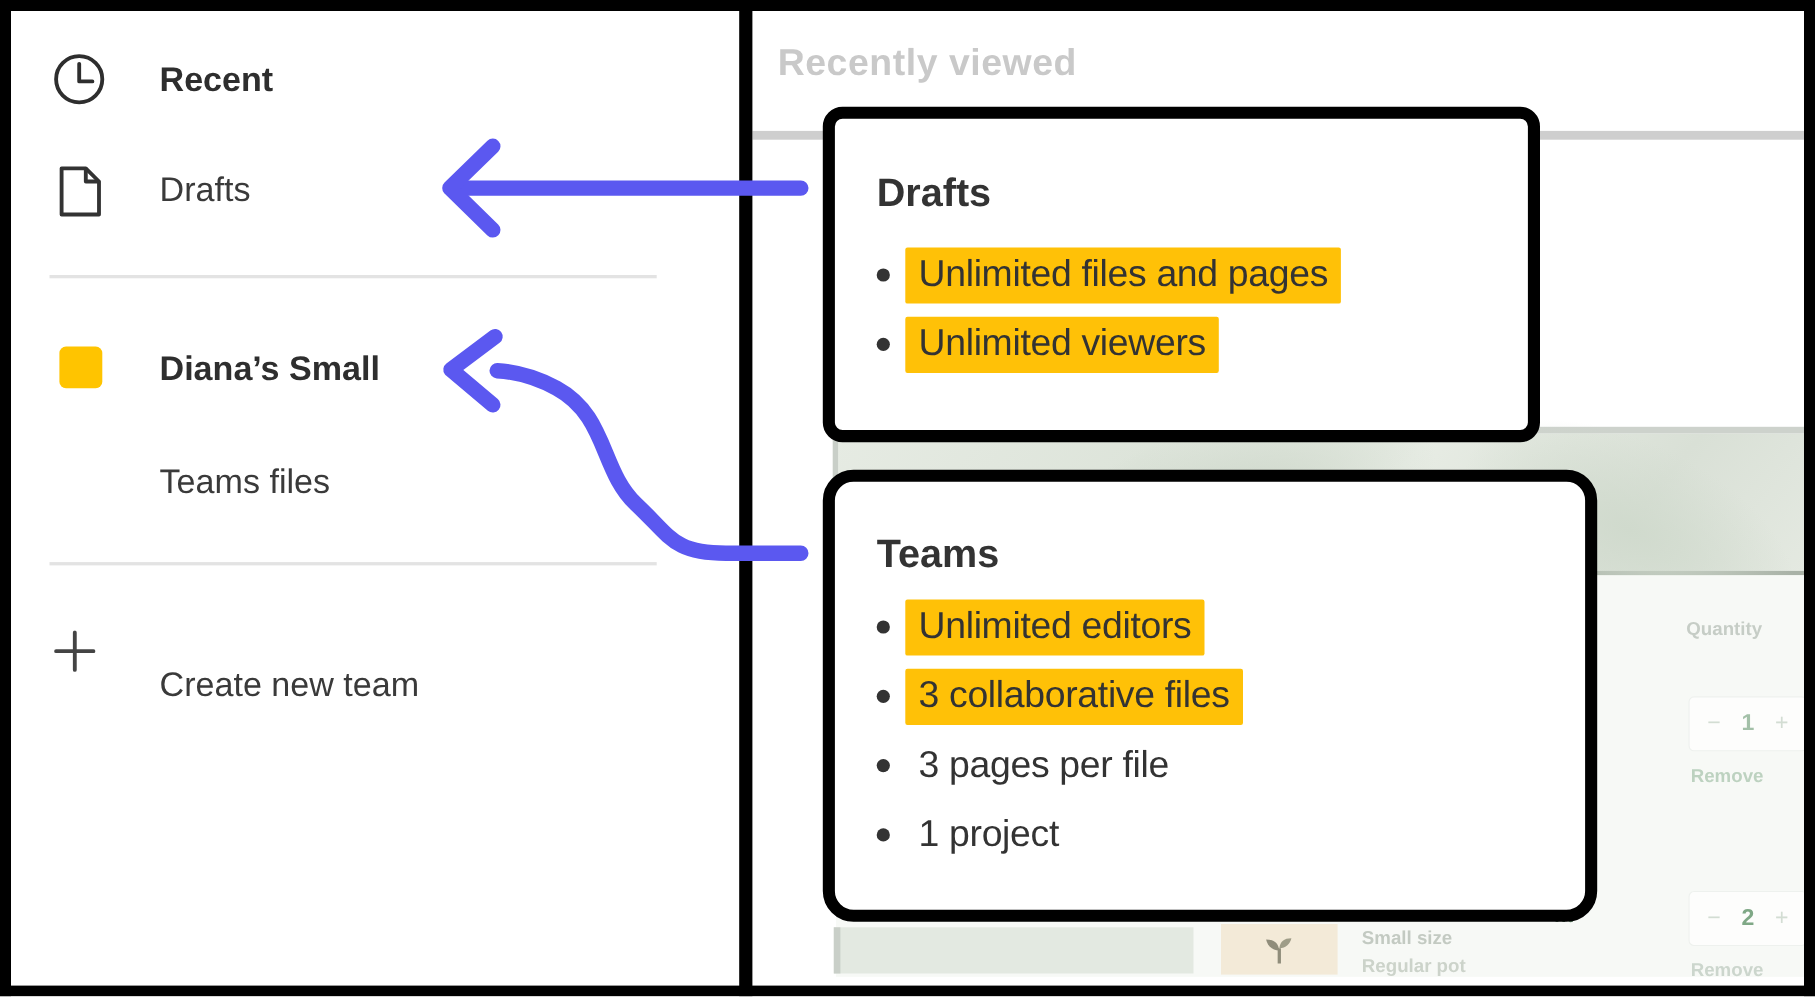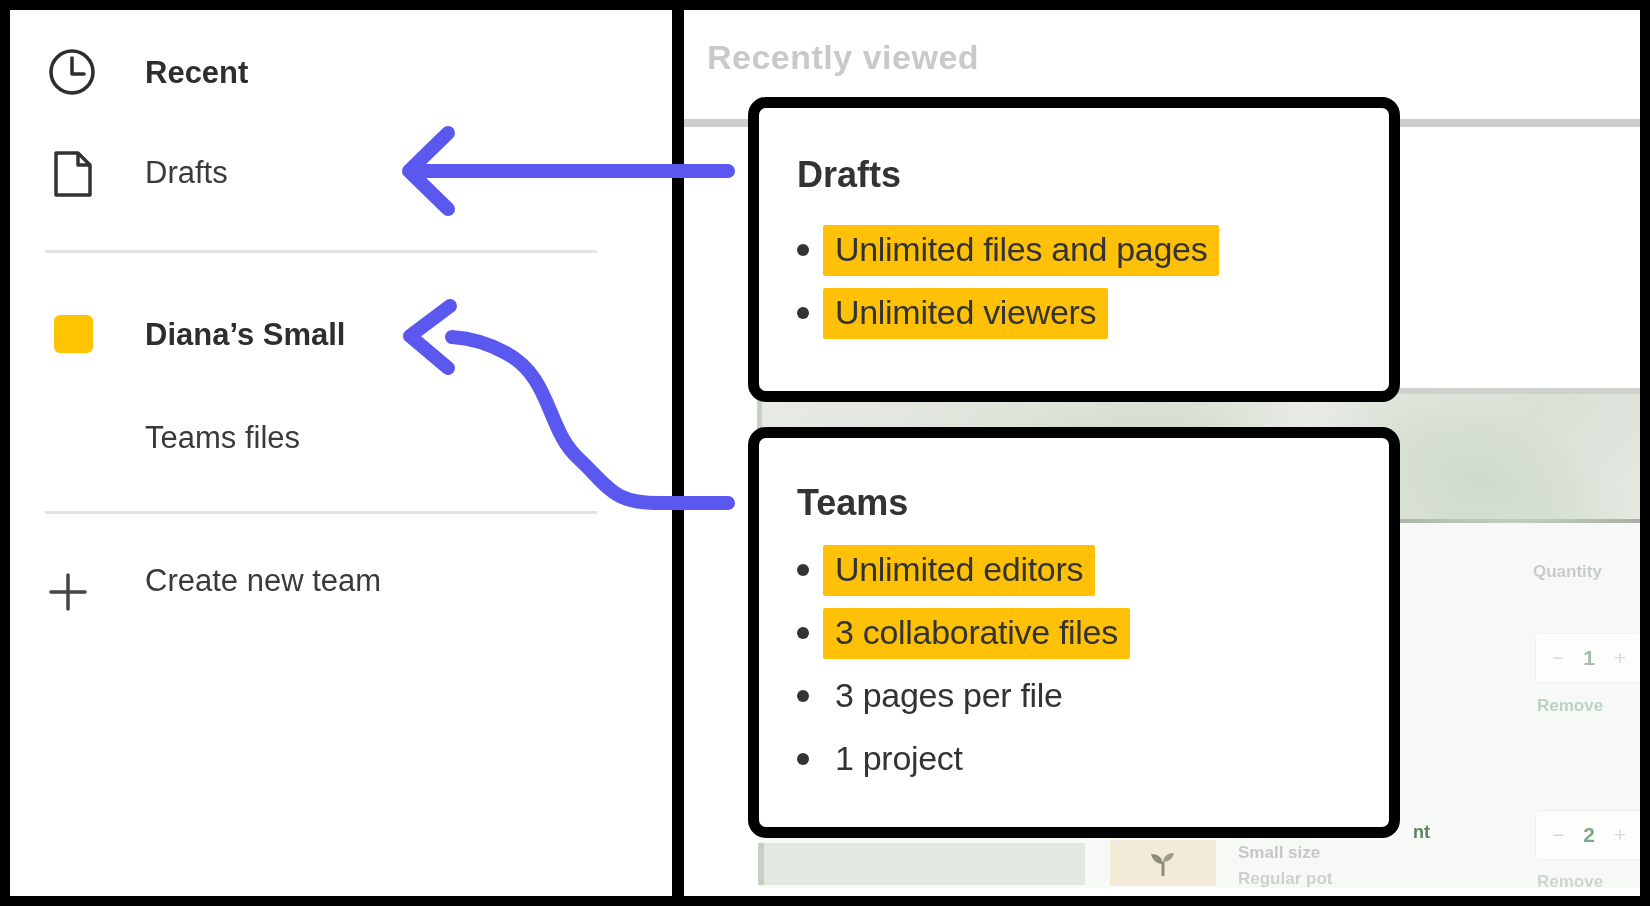--- a/index.html
+++ b/index.html
@@ -39,21 +39,21 @@
   .remove-link2{position:absolute;left:1537px;top:872px;font-size:17px;font-weight:700;color:#ccd6cd;z-index:2;}
   .product-name{position:absolute;top:810px;right:220px;font-size:18px;font-weight:700;color:#5f8266;z-index:2;white-space:nowrap;margin-top:12px;}
   .row-strip{position:absolute;left:758px;top:843px;width:327px;height:42px;background:#e3e9e1;border-left:6px solid #c9cfc8;box-sizing:border-box;z-index:2;}
   .thumb{position:absolute;left:1110px;top:840px;width:106px;height:46px;background:#f3ead8;z-index:2;display:flex;align-items:center;justify-content:center;}
   .size-label{position:absolute;left:1238px;top:843px;font-size:17px;font-weight:700;color:#c3cac2;z-index:2;text-align:right;}
   .pot-label{position:absolute;left:1238px;top:869px;font-size:17px;font-weight:700;color:#ccd3ca;z-index:2;}
 
   
   .callout{position:absolute;background:#fff;border:11px solid #000;border-radius:18px;box-sizing:border-box;z-index:10;}
   .box-drafts{left:748px;top:97px;width:652px;height:305px;}
-  .box-teams{left:748px;top:427px;width:652px;height:411px;}
+  .box-teams{left:748px;top:427px;width:704px;height:411px;border-radius:28px;}
   .box-title{position:absolute;left:38px;font-size:36px;font-weight:700;color:#333;}
   .box-drafts .box-title{top:46px;}
   .box-teams .box-title{top:44px;}
   .bullets{position:absolute;left:38px;margin:0;padding:0;list-style:none;}
   .box-drafts .bullets{top:116px;}
   .box-teams .bullets{top:106px;}
   .bullets li{display:flex;align-items:center;height:52px;margin-top:11px;}
   .bullets li:first-child{margin-top:0;}
   .dot{width:12px;height:12px;border-radius:50%;background:#333;margin-right:14px;flex:0 0 auto;}
   .bullet-text{font-size:34px;color:#333;letter-spacing:-.3px;padding:5px 12px 7px;border-radius:2px;white-space:nowrap;}
@@ -95,21 +95,21 @@
     <div>
       <span class="sidebar-label" style="top:420px;">Teams files</span>
     </div>
 
     <div class="side-divider" style="top:511px;"></div>
 
     <div>
       <svg class="abs" style="left:49px;top:573px;" width="38" height="38" viewBox="0 0 38 38">
         <path d="M19 2 V36 M2 19 H36" fill="none" stroke="#444" stroke-width="3.5" stroke-linecap="round"></path>
       </svg>
-      <span class="sidebar-label" style="top:563px;">Create new team</span>
+      <span class="sidebar-label" style="top:605px;">Create new team</span>
     </div>
   </div>
 
   <div class="divider-bar"></div>
 
   <div>
     <div class="rv-header">Recently viewed</div>
     <div class="rv-underline"></div>
 
     <div class="banner">

